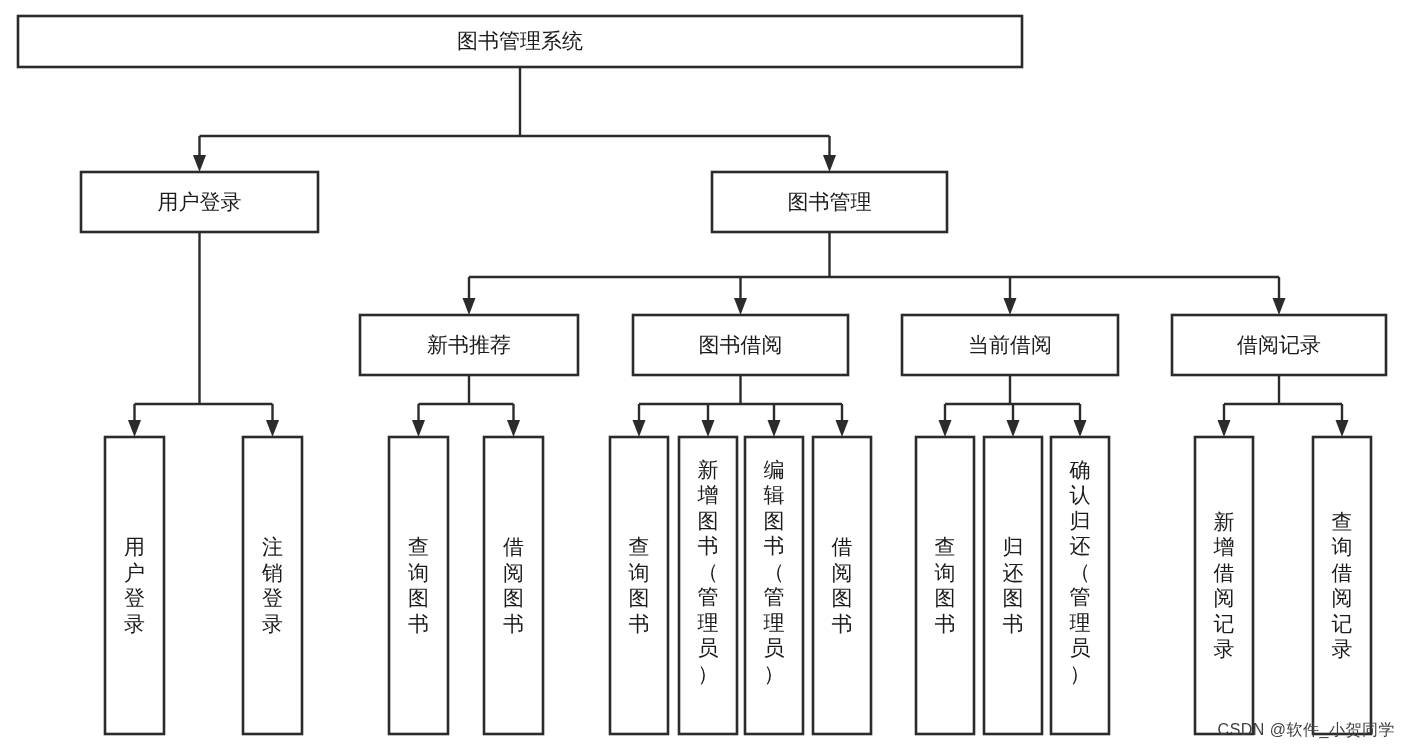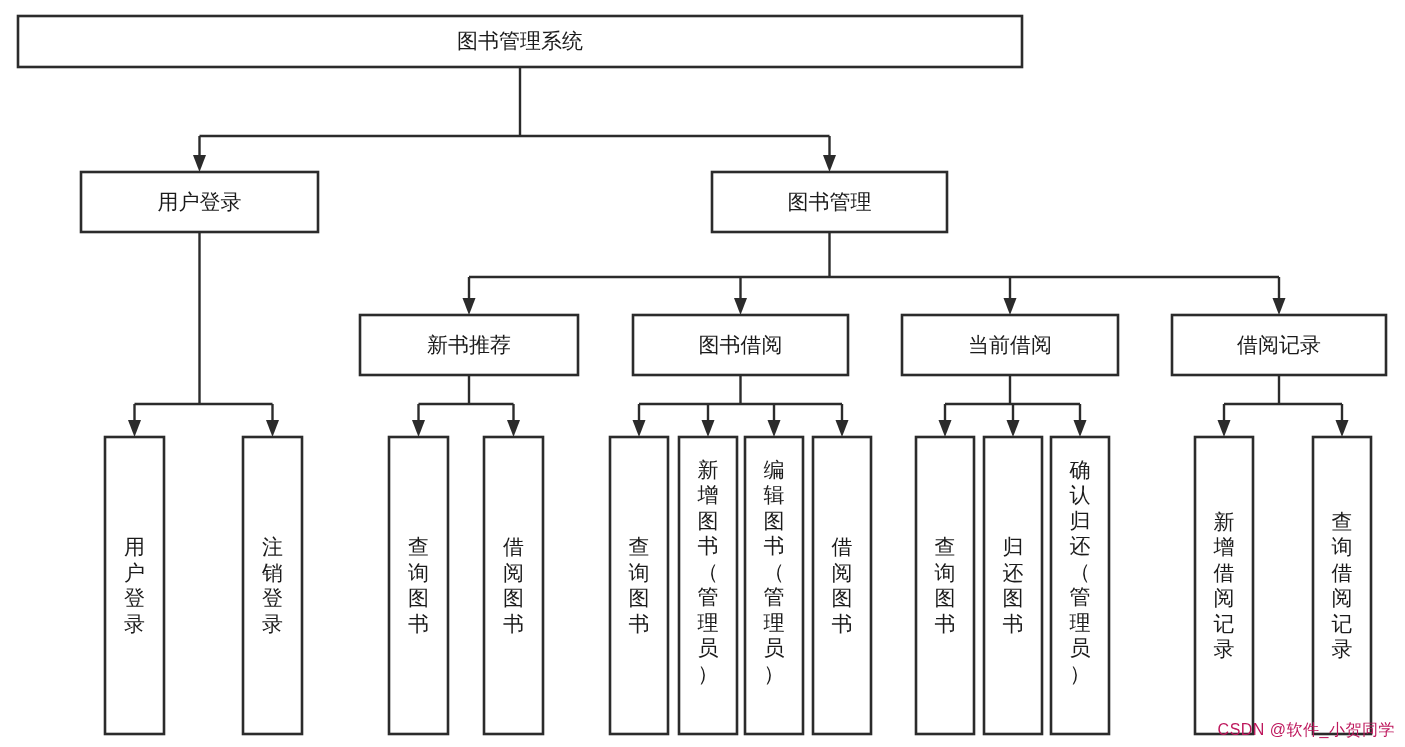--- a/index.html
+++ b/index.html
@@ -51,21 +51,21 @@
   .edge-arrow {
     fill: #2b2b2b;
     stroke: none;
   }
   .watermark {
     position: absolute;
     right: 10px;
     bottom: 6px;
     font-family: "Liberation Sans", "DejaVu Sans", sans-serif;
     font-size: 16px;
-    color: #be185d;
+    color: #404040;
     letter-spacing: 0.5px;
     white-space: nowrap;
     pointer-events: none;
   }
 </style>
 </head>
 <body>
 
 <div id="diagram-root">
   <svg class="diagram-canvas" viewBox="0 0 1405 747">

